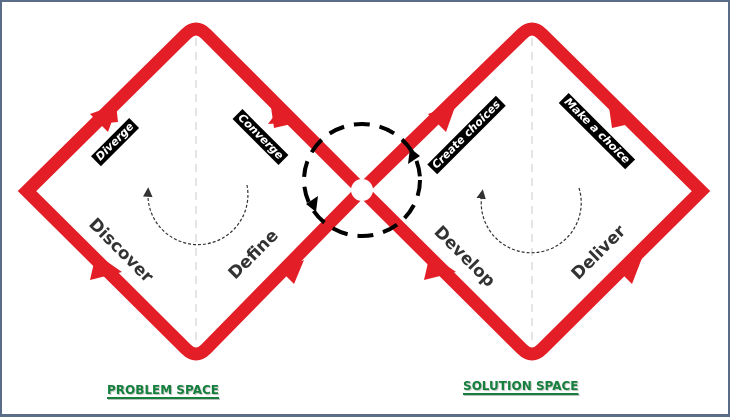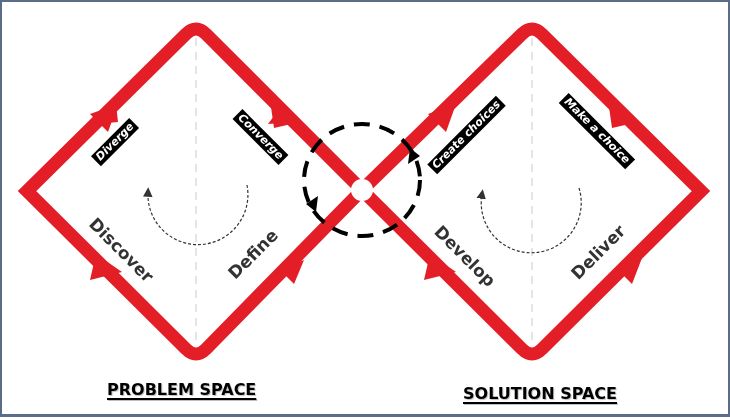--- a/index.html
+++ b/index.html
@@ -13,22 +13,22 @@
     .tag {
       position: absolute; background: #000; color: #fff; font-style: italic; font-weight: bold;
       font-family: "DejaVu Sans", sans-serif; font-size: 11px; line-height: 14px; padding: 0 3px;
       white-space: nowrap; transform-origin: center center;
     }
     .phase {
       position: absolute; color: #333333; font-weight: bold; font-family: "DejaVu Sans", sans-serif;
       font-size: 17px; line-height: 20px; white-space: nowrap; transform-origin: center center;
     }
     .space-title {
-      position: absolute; color: #000000; font-weight: bold; font-family: "DejaVu Sans", sans-serif;
-      font-size: 16px; line-height: 18px; text-decoration: underline; text-decoration-thickness: 2px;
+      position: absolute; color: #15803d; font-weight: bold; font-family: "DejaVu Sans", sans-serif;
+      font-size: 12px; line-height: 18px; text-decoration: underline; text-decoration-thickness: 2px;
       text-underline-offset: 3px; white-space: nowrap; text-shadow: 1px 1px 1px rgba(0,0,0,0.25);
     }
   </style>
 </head>
 <body>
 
 <div class="frame"></div>
 
 <svg class="diagram" viewBox="0 0 730 419">
   <defs>
@@ -77,13 +77,13 @@
 <div class="tag" style="left:228px; top:130px; transform: rotate(45deg);">Converge</div>
 <div class="tag" style="left:418px; top:128px; transform: rotate(-45deg);">Create choices</div>
 <div class="tag" style="left:550px; top:124px; transform: rotate(45deg);">Make a choice</div>
 
 <div class="phase" style="left:80px; top:240px; transform: rotate(45deg);">Discover</div>
 <div class="phase" style="left:222px; top:244px; transform: rotate(-45deg);">Define</div>
 <div class="phase" style="left:426px; top:246px; transform: rotate(45deg);">Develop</div>
 <div class="phase" style="left:564px; top:242px; transform: rotate(-45deg);">Deliver</div>
 
 <div class="space-title" style="left:107px; top:381px;">PROBLEM SPACE</div>
-<div class="space-title" style="left:463px; top:377px;margin-top:8px;">SOLUTION SPACE</div>
+<div class="space-title" style="left:463px; top:377px;">SOLUTION SPACE</div>
 
 </body></html>

